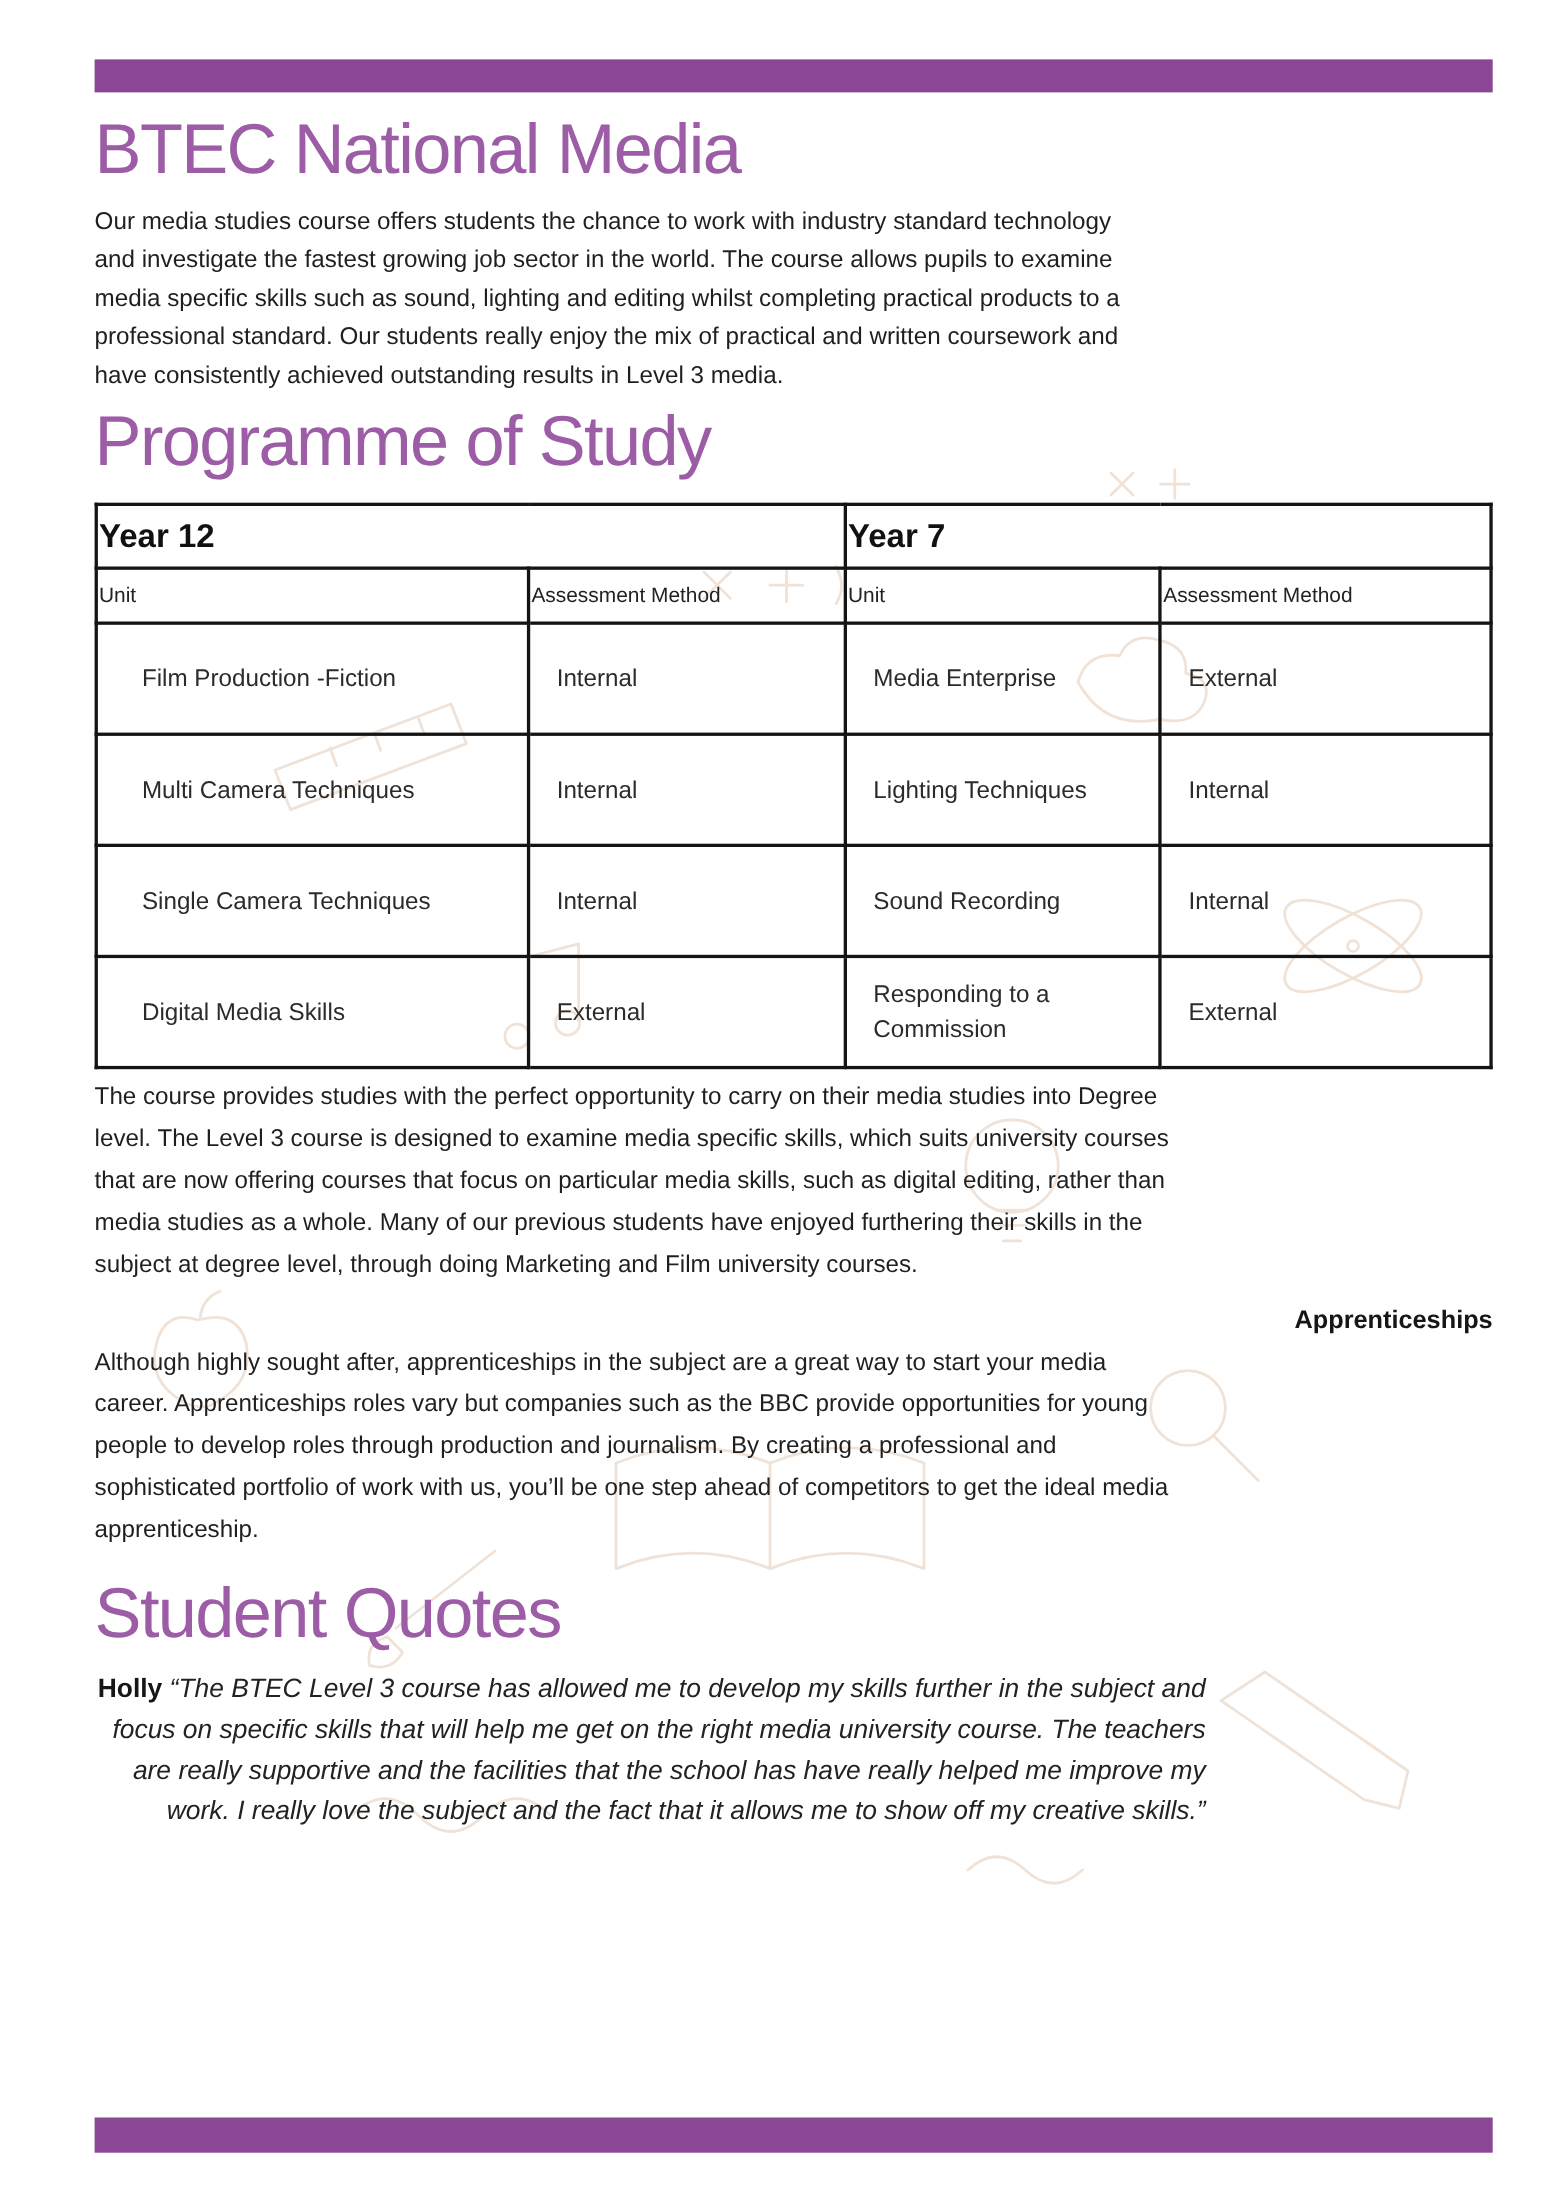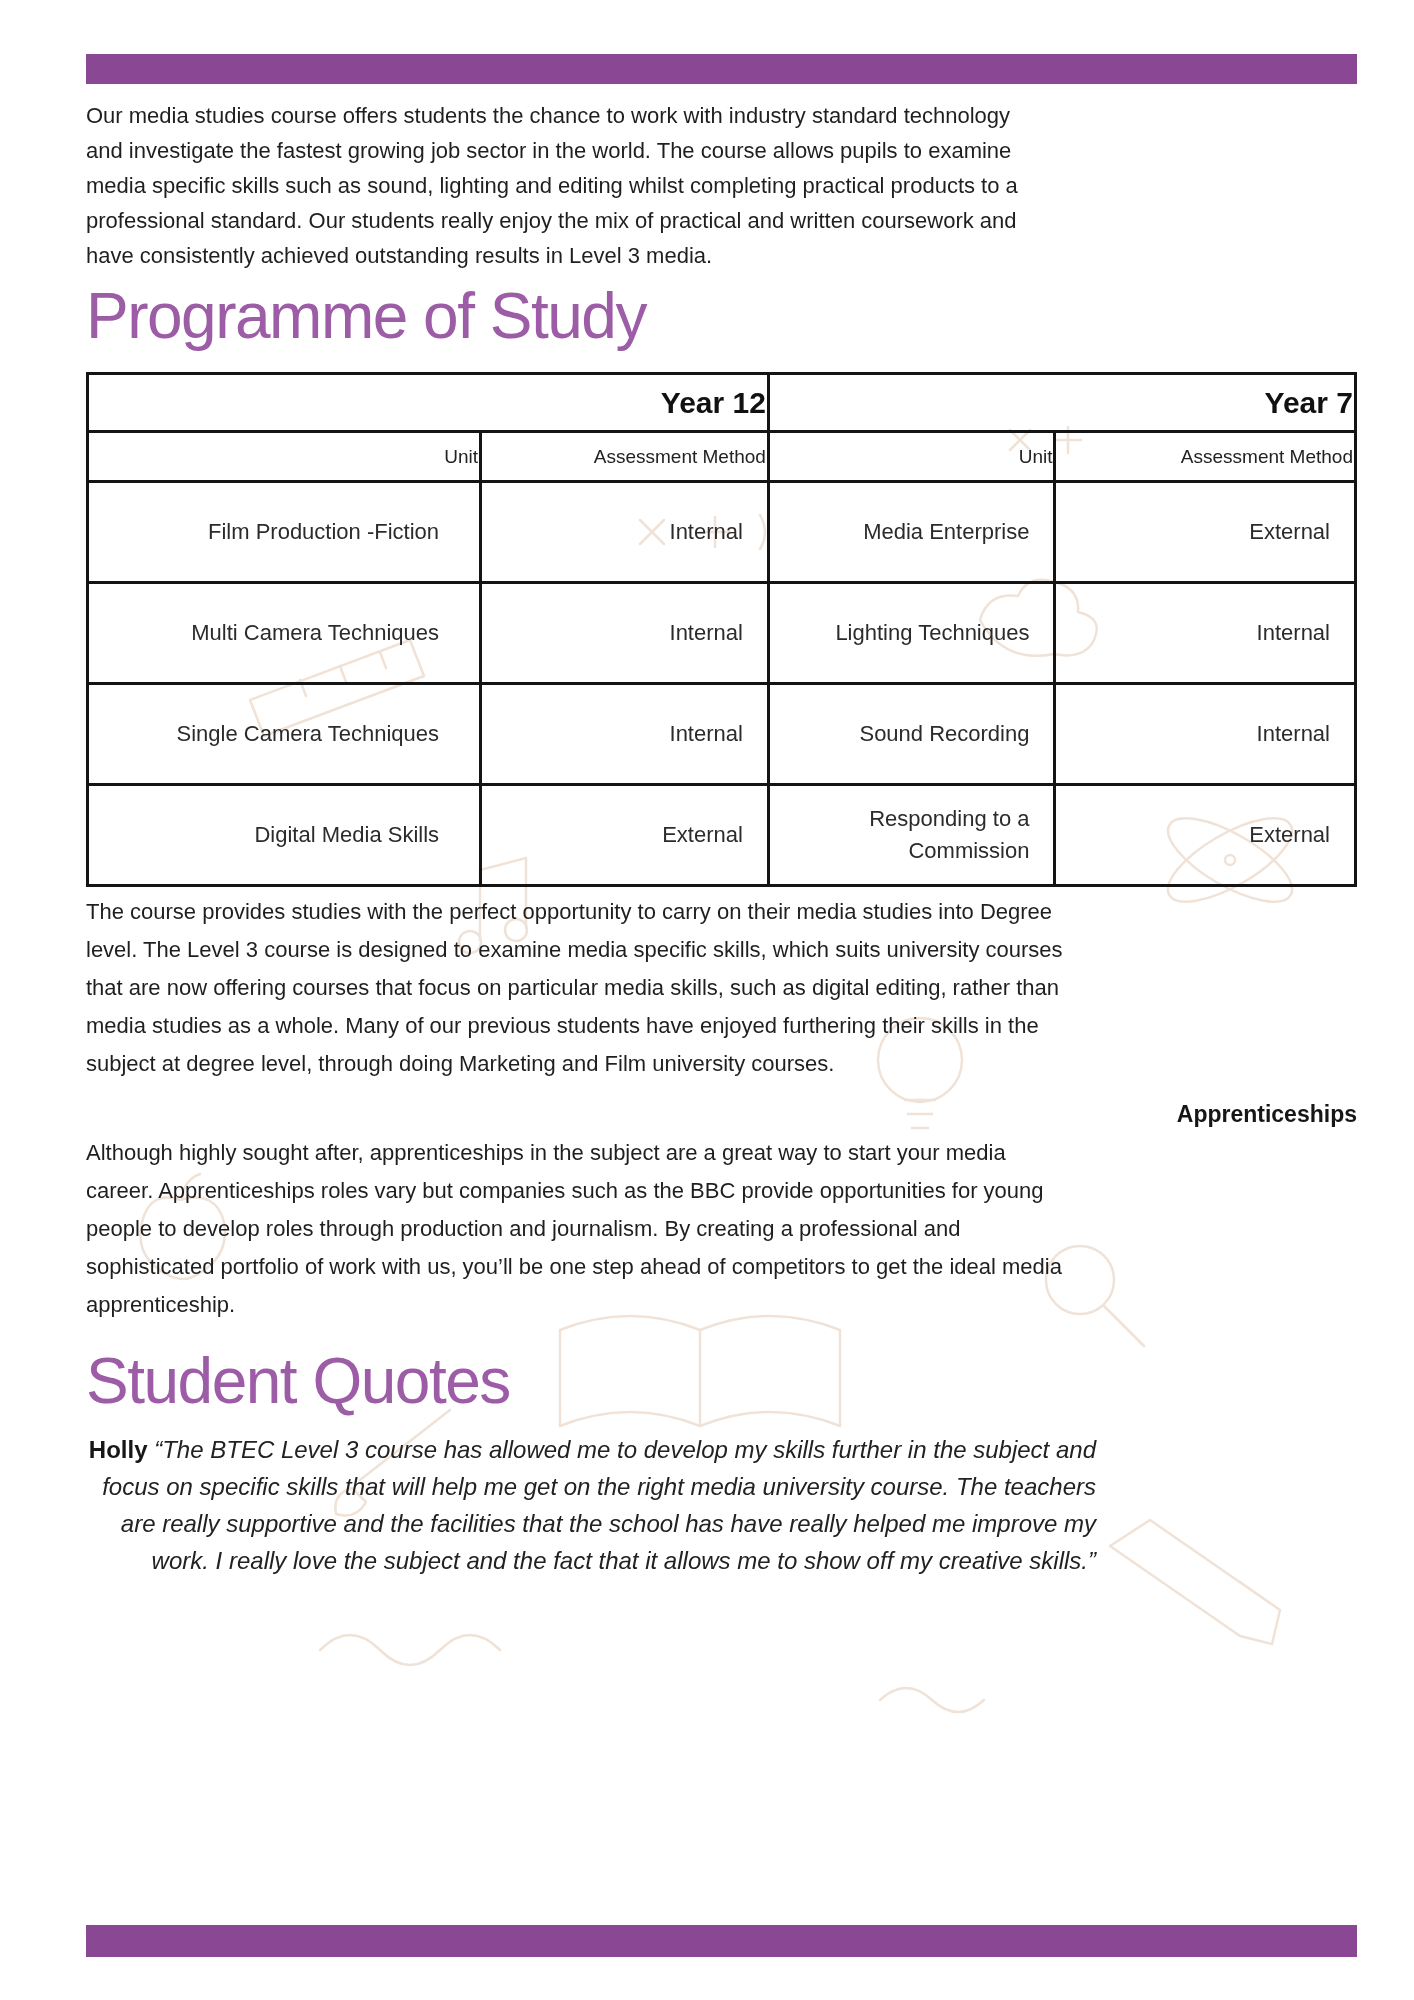--- a/index.html
+++ b/index.html
@@ -45,21 +45,21 @@
   }
   h2.heading-programme { margin-top: 10px; }
   table.pos-table {
     margin-top: 22px;
     border-collapse: collapse;
     width: 1271px;
     table-layout: fixed;
   }
   .pos-table th, .pos-table td {
     border: 3px solid var(--table-border, #141414);
-    text-align: right;
+    text-align: left;
     vertical-align: middle;
     font-weight: 400;
   }
   .pos-table th.year-head {
     height: 53px;
     font-size: 30px;
     font-weight: 700;
     color: #111;
   }
   .pos-table th.sub-head {
@@ -164,20 +164,21 @@
   </g>
   <g>
     <path d="M360 1480 l90 -70 M352 1488 q-20 6 -16 26 q20 6 30 -12 z"></path>
   </g>
 </svg>
 
 <div class="page">
 
   <div class="accent-bar top"></div>
 
+  <h1 class="section-heading">BTEC National Media</h1>
 
   <p class="intro">Our media studies course offers students the chance to work with industry standard technology and investigate the fastest growing job sector in the world. The course allows pupils to examine media specific skills such as sound, lighting and editing whilst completing practical products to a professional standard. Our students really enjoy the mix of practical and written coursework and have consistently achieved outstanding results in Level 3 media.</p>
 
   <h2 class="section-heading heading-programme">Programme of Study</h2>
 
   <table class="pos-table">
     <colgroup>
       <col style="width:31%">
       <col style="width:22.7%">
       <col style="width:22.6%">

